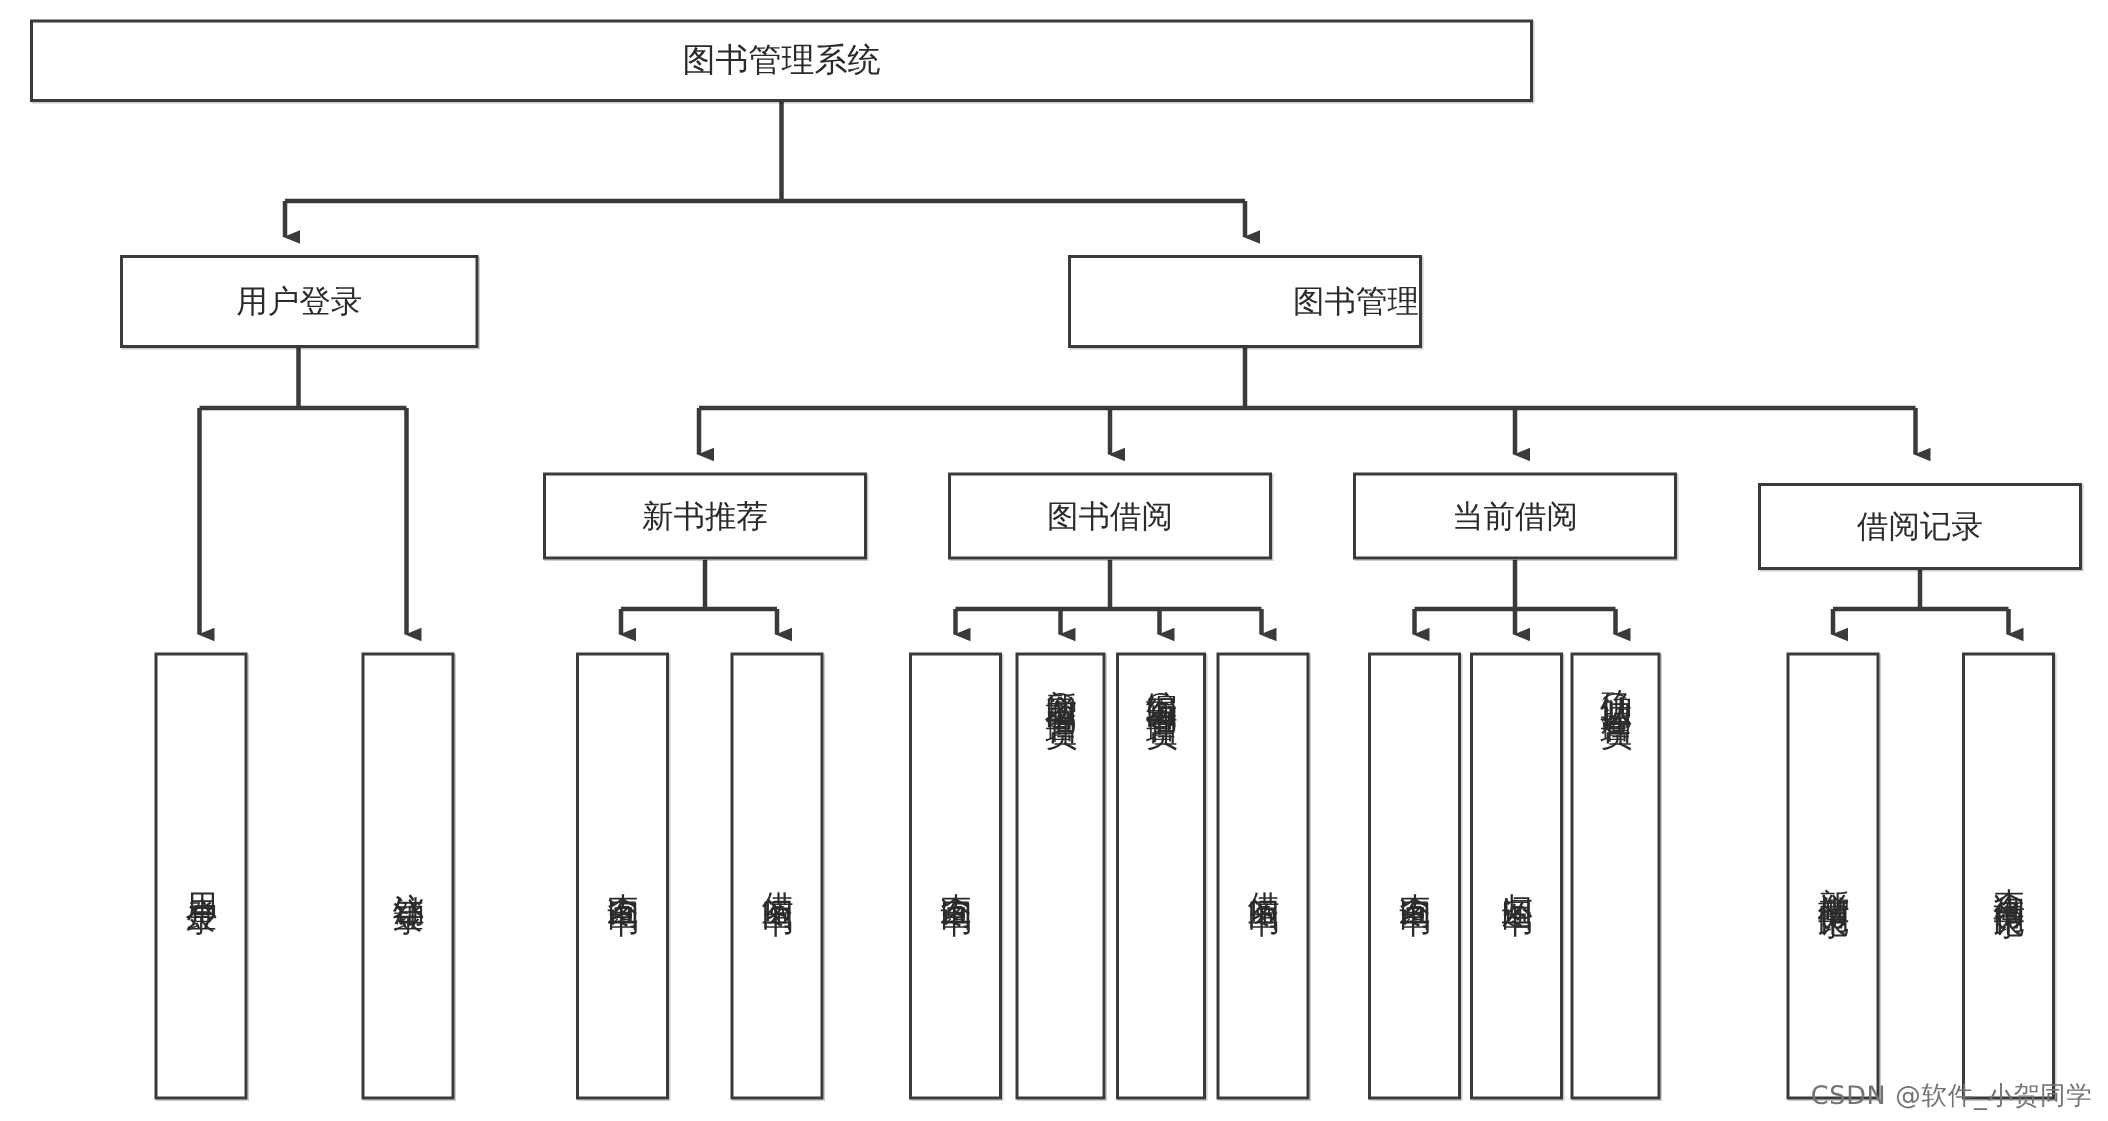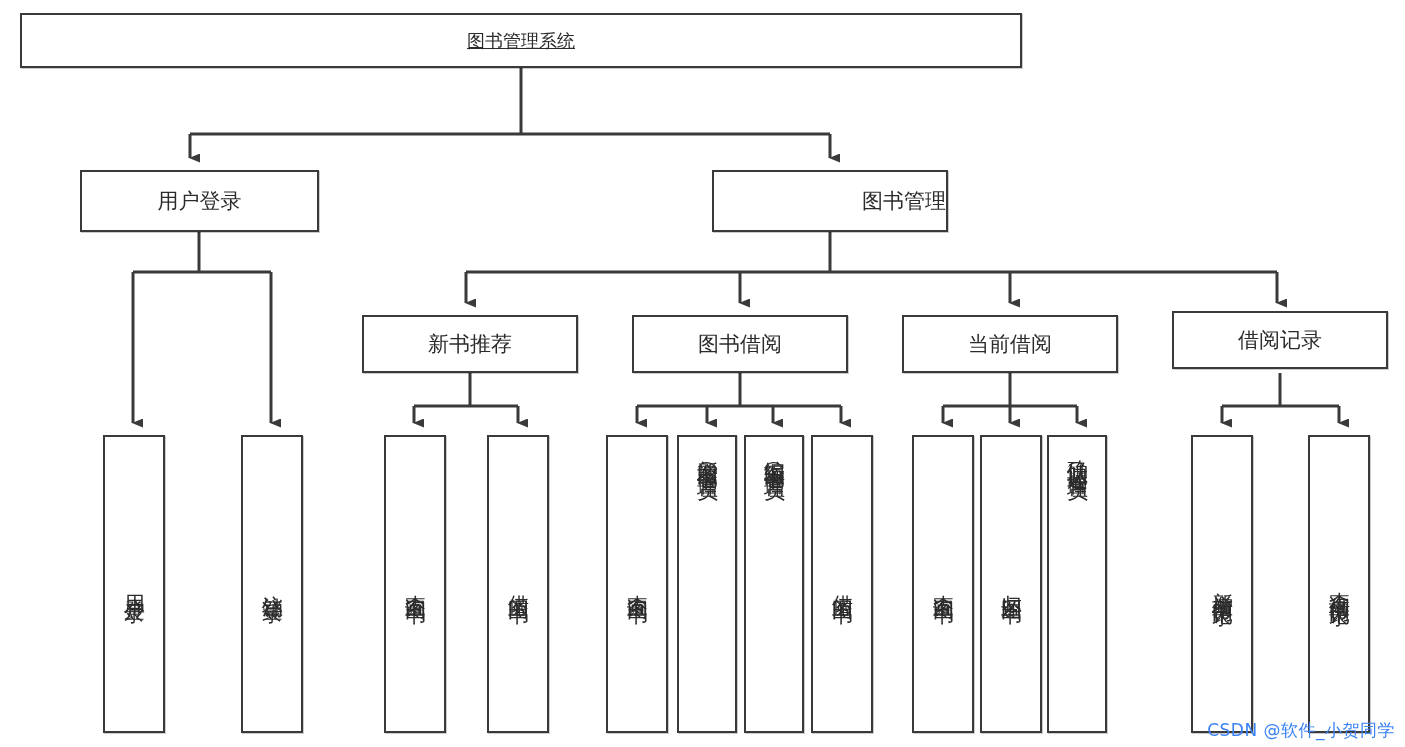--- a/index.html
+++ b/index.html
@@ -38,22 +38,21 @@
   .node-label {
     color: #2b2b2b;
     line-height: 1.18;
     text-align: center;
     white-space: nowrap;
   }
   .node.horizontal .node-label {
     font-size: 21px;
   }
   .node.root .node-label {
-    font-size: 18px;
-    text-decoration: underline;
+    font-size: 22px;
   }
   .node.vertical {
     align-items: flex-start;
     padding-top: 6px;
   }
   .node.vertical .node-label {
     writing-mode: vertical-rl;
     text-orientation: upright;
     font-size: 21px;
     letter-spacing: 3px;
@@ -62,21 +61,21 @@
   }
   .node.vertical.centered {
     align-items: center;
     padding-top: 0;
   }
   #watermark {
     position: absolute;
     right: 10px;
     bottom: 5px;
     font-size: 17px;
-    color: #3b82f6;
+    color: #737373;
     letter-spacing: 0.5px;
     z-index: 5;
     white-space: nowrap;
   }
 </style>
 </head>
 <body>
 
 <div id="diagram-canvas">
 
@@ -144,21 +143,21 @@
 
   <div class="node horizontal" style="left:632px; top:315px; width:216px; height:58px;">
     <span class="node-label">图书借阅</span>
   </div>
   <div class="node horizontal" style="left:362px; top:315px; width:216px; height:58px;">
     <span class="node-label">新书推荐</span>
   </div>
   <div class="node horizontal" style="left:902px; top:315px; width:216px; height:58px;align-items:center;">
     <span class="node-label">当前借阅</span>
   </div>
-  <div class="node horizontal" style="left:1172px; top:311px; width:216px; height:58px;">
+  <div class="node horizontal" style="left:1172px; top:322px; width:216px; height:58px;">
     <span class="node-label">借阅记录</span>
   </div>
 
   <div class="node vertical centered" style="left:103px; top:435px; width:62px; height:298px;">
     <span class="node-label">用户登录</span>
   </div>
   <div class="node vertical centered" style="left:241px; top:435px; width:62px; height:298px;">
     <span class="node-label">注销登录</span>
   </div>
 

